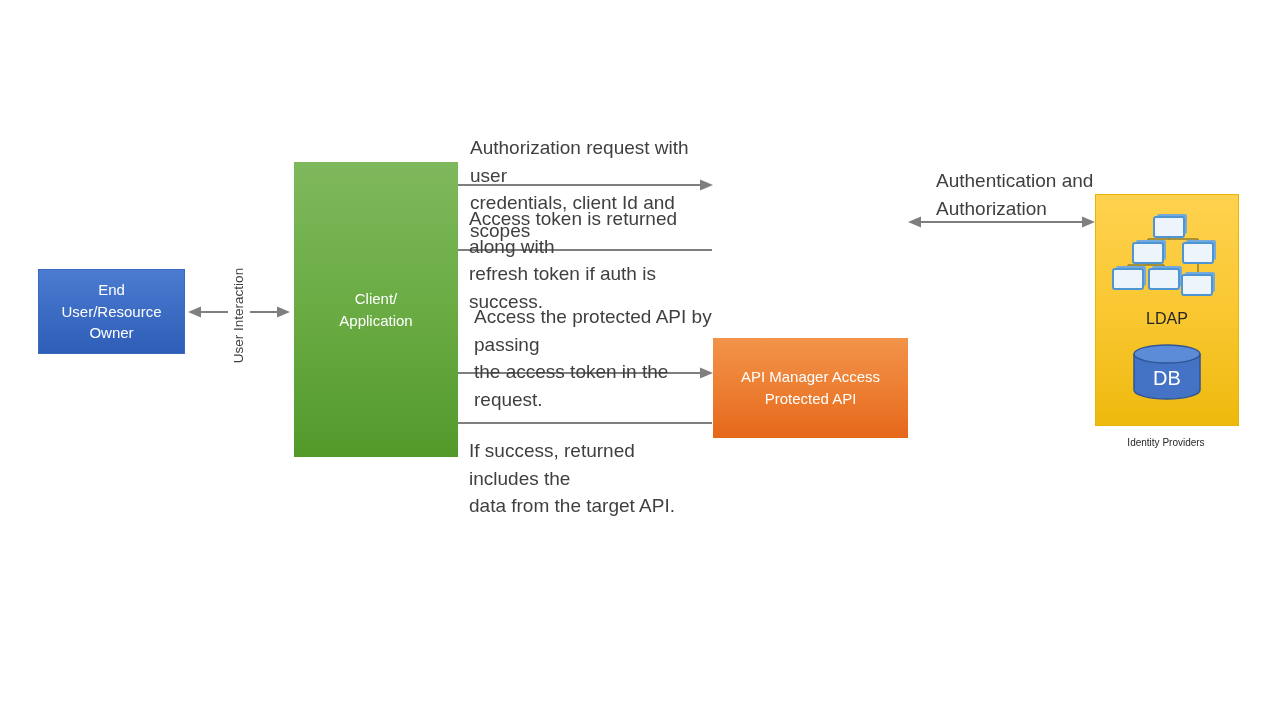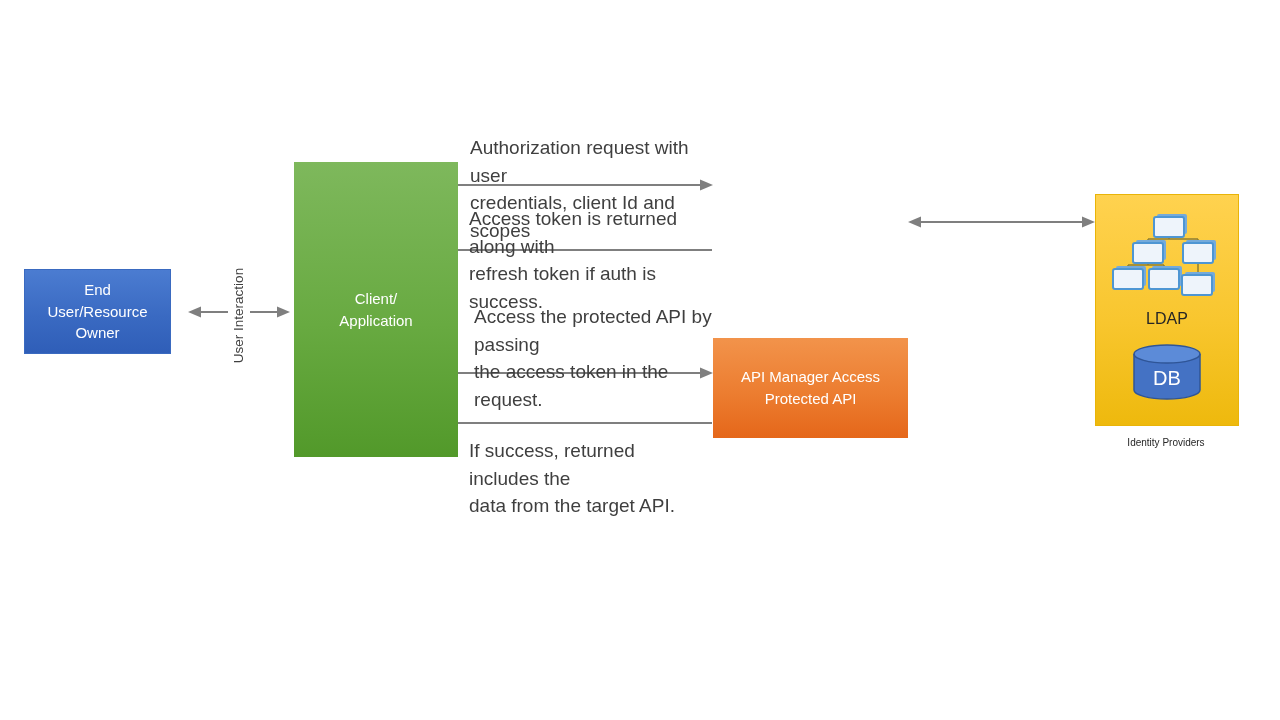--- a/index.html
+++ b/index.html
@@ -5,21 +5,21 @@
   html,body{margin:0;padding:0;background:#fff;}
   #canvas{
     position:relative;width:1280px;height:720px;background:#ffffff;overflow:hidden;
     font-family:"Liberation Sans", sans-serif;
   }
   .box{
     position:absolute;display:flex;align-items:center;justify-content:center;
     color:#ffffff;text-align:center;white-space:pre-line;font-size:15px;line-height:1.45;
   }
   .box-blue{
-    left:24px;top:269px;width:145px;height:83px;
+    left:38px;top:269px;width:145px;height:83px;
     background:linear-gradient(180deg,#4b7cd1 0%,#3a6ac2 55%,#2f5eb8 100%);
     border:1px solid #3a6ac0;
   }
   .box-green{
     left:294px;top:162px;width:164px;height:295px;
     background:linear-gradient(180deg,#7eb85c 0%,#68aa41 55%,#52992a 100%);
   }
   .box-orange1{
     left:713px;top:167px;width:195px;height:103px;
     background:linear-gradient(180deg,#f2934b 0%,#ec7d30 55%,#e5671a 100%);
@@ -151,20 +151,22 @@
   <div class="caption">Identity Providers</div>
 
   <div class="vlabel">User Interaction</div>
 
   <div class="note" style="left:470px;top:134px;width:230px;">Authorization request with user
 credentials, client Id and scopes</div>
 
   <div class="note" style="left:469px;top:205px;width:240px;">Access token is returned along with
 refresh token if auth is success.</div>
 
+  <div class="note" style="left:936px;top:167px;width:160px;">Authentication and
+Authorization</div>
 
   <div class="note" style="left:474px;top:303px;width:245px;">Access the protected API by passing
 the access token in the request.</div>
 
   <div class="note" style="left:469px;top:437px;width:230px;">If success, returned includes the
 data from the target API.</div>
 
 </div>
 
 </body></html>

